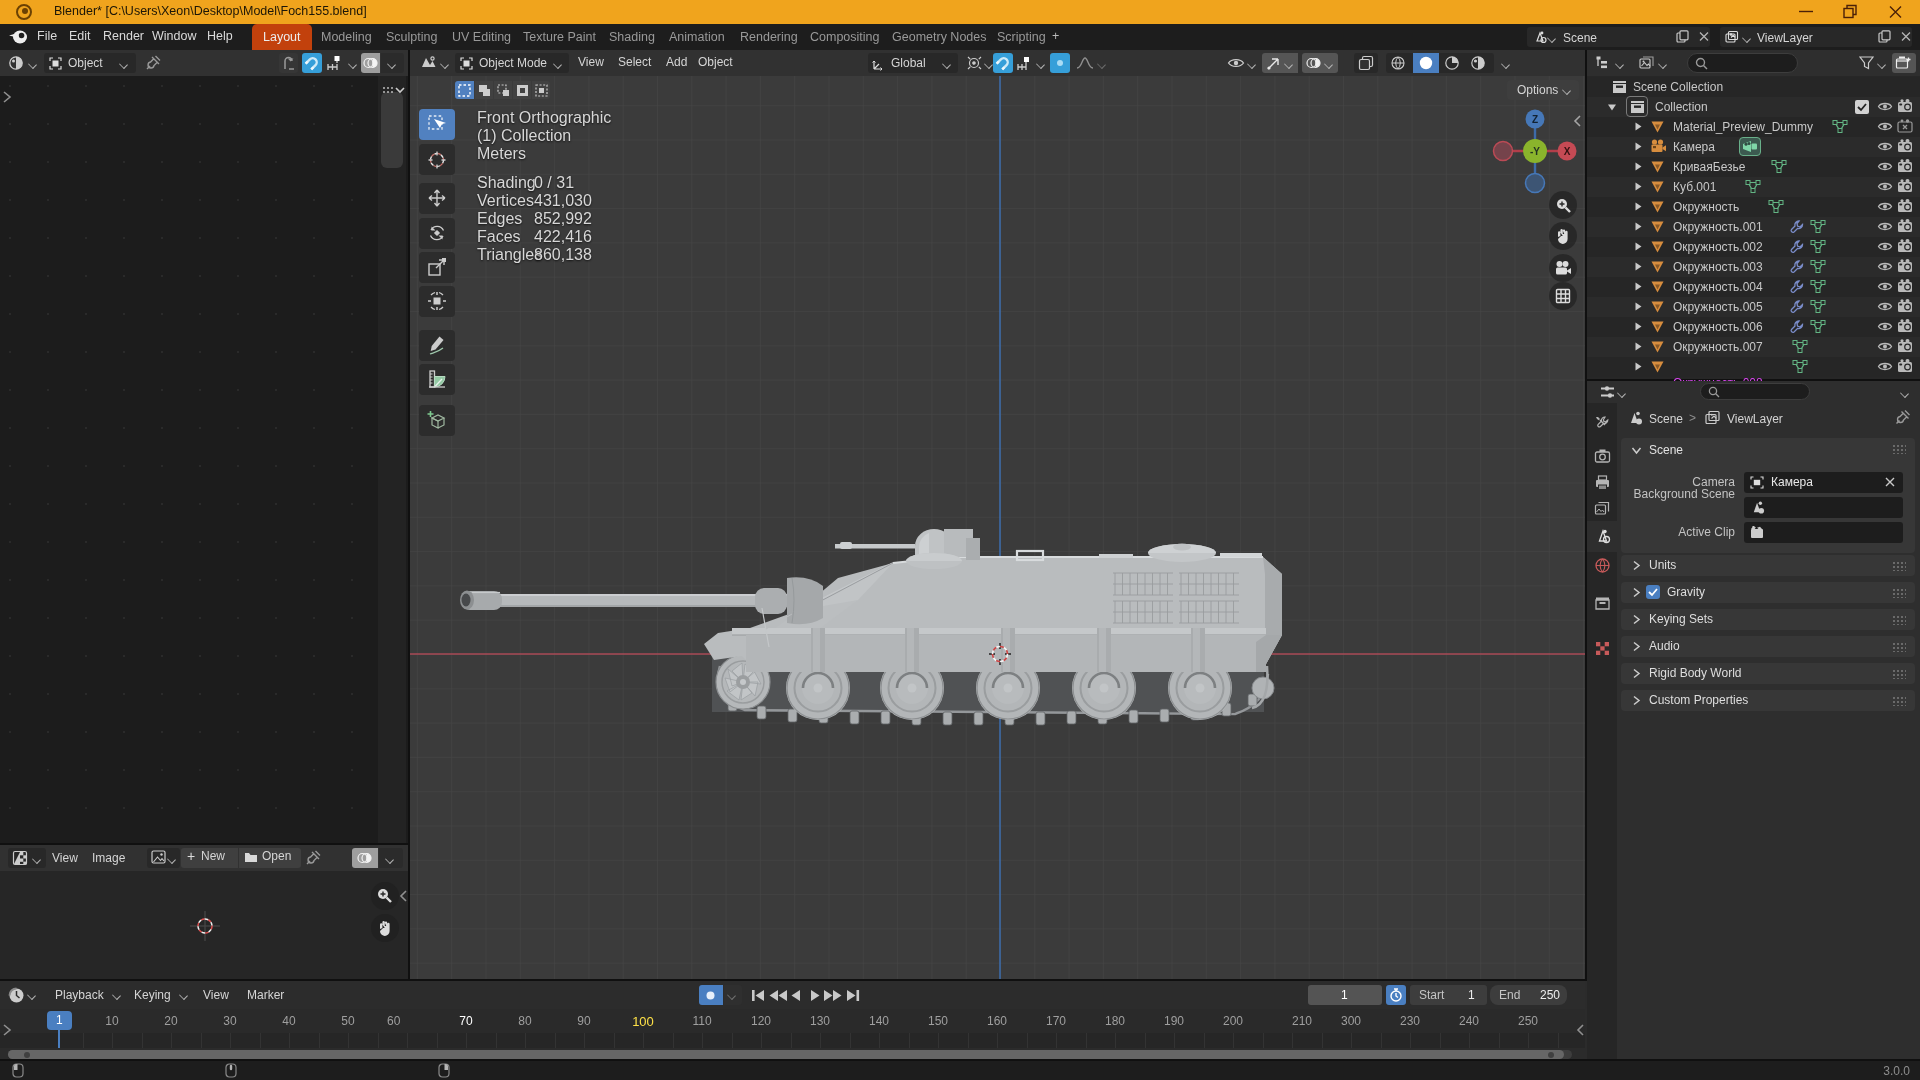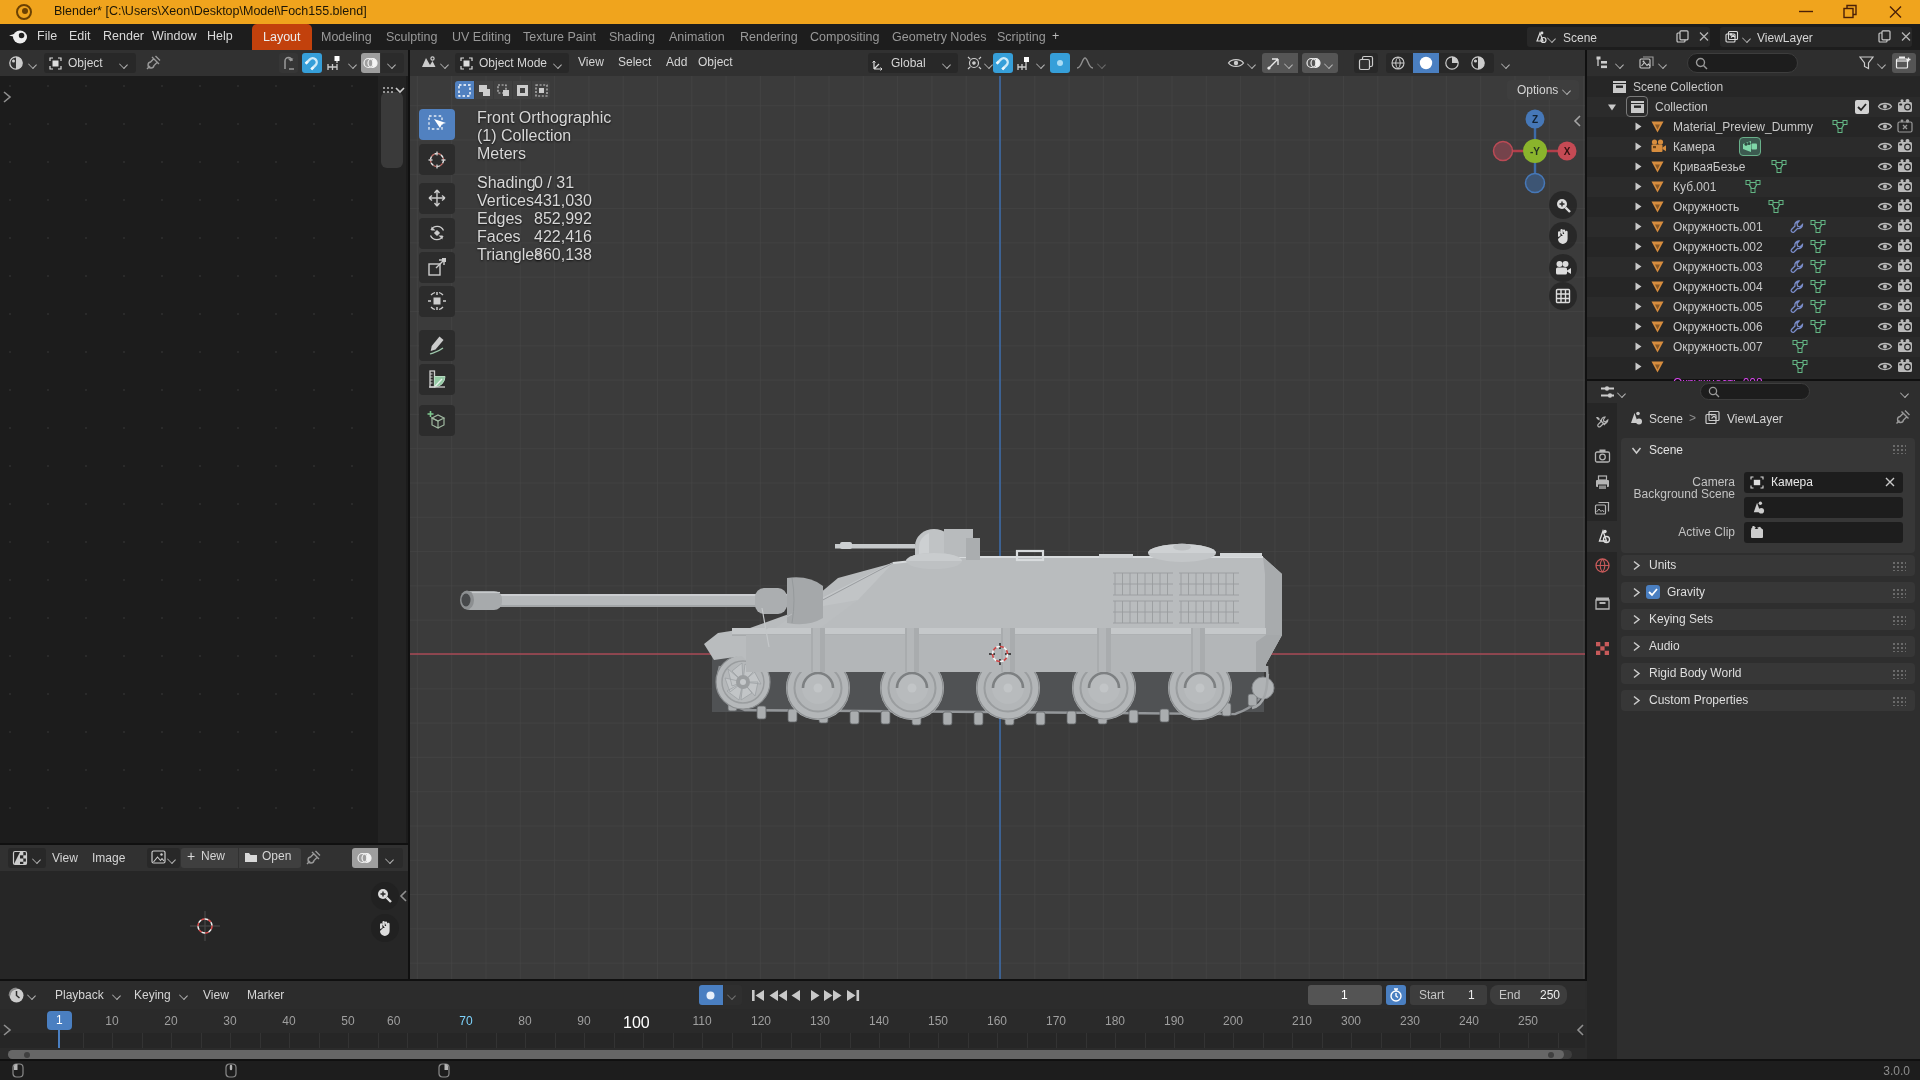--- a/index.html
+++ b/index.html
@@ -774,24 +774,24 @@
       <div class="abs" style="left:1587px;top:0;width:1px;height:15px;background:#333"></div>
       <div class="abs" style="left:1617px;top:0;width:1px;height:15px;background:#333"></div>
     </div>
  <div class="abs" id="fnums" style="top:33px">
       <span class="abs" style="left:92px;top:0;width:40px;text-align:center;font-size:12px;color:#9f9f9f">10</span>
       <span class="abs" style="left:151px;top:0;width:40px;text-align:center;font-size:12px;color:#9f9f9f">20</span>
       <span class="abs" style="left:210px;top:0;width:40px;text-align:center;font-size:12px;color:#9f9f9f">30</span>
       <span class="abs" style="left:269px;top:0;width:40px;text-align:center;font-size:12px;color:#9f9f9f">40</span>
       <span class="abs" style="left:328px;top:0;width:40px;text-align:center;font-size:12px;color:#9f9f9f">50</span>
       <span class="abs" style="left:387px;top:0;width:40px;text-align:left;font-size:12px;color:#9f9f9f">60</span>
-      <span class="abs" style="left:446px;top:0;width:40px;text-align:center;font-size:12px;color:#7dd3fc">70</span>
+      <span class="abs" style="left:446px;top:0;width:40px;text-align:center;font-size:12px;color:#ffffff">70</span>
       <span class="abs" style="left:505px;top:0;width:40px;text-align:center;font-size:12px;color:#9f9f9f">80</span>
       <span class="abs" style="left:564px;top:0;width:40px;text-align:center;font-size:12px;color:#9f9f9f">90</span>
-      <span class="abs" style="left:623px;top:0;width:40px;text-align:left;font-size:16px;color:#ffffff">100</span>
+      <span class="abs" style="left:623px;top:0;width:40px;text-align:center;font-size:13px;color:#fde047">100</span>
       <span class="abs" style="left:682px;top:0;width:40px;text-align:center;font-size:12px;color:#9f9f9f">110</span>
       <span class="abs" style="left:741px;top:0;width:40px;text-align:center;font-size:12px;color:#9f9f9f">120</span>
       <span class="abs" style="left:800px;top:0;width:40px;text-align:center;font-size:12px;color:#9f9f9f">130</span>
       <span class="abs" style="left:859px;top:0;width:40px;text-align:center;font-size:12px;color:#9f9f9f">140</span>
       <span class="abs" style="left:918px;top:0;width:40px;text-align:center;font-size:12px;color:#9f9f9f">150</span>
       <span class="abs" style="left:977px;top:0;width:40px;text-align:center;font-size:12px;color:#9f9f9f">160</span>
       <span class="abs" style="left:1036px;top:0;width:40px;text-align:center;font-size:12px;color:#9f9f9f">170</span>
       <span class="abs" style="left:1095px;top:0;width:40px;text-align:center;font-size:12px;color:#9f9f9f">180</span>
       <span class="abs" style="left:1154px;top:0;width:40px;text-align:center;font-size:12px;color:#9f9f9f">190</span>
       <span class="abs" style="left:1213px;top:0;width:40px;text-align:center;font-size:12px;color:#9f9f9f">200</span>

